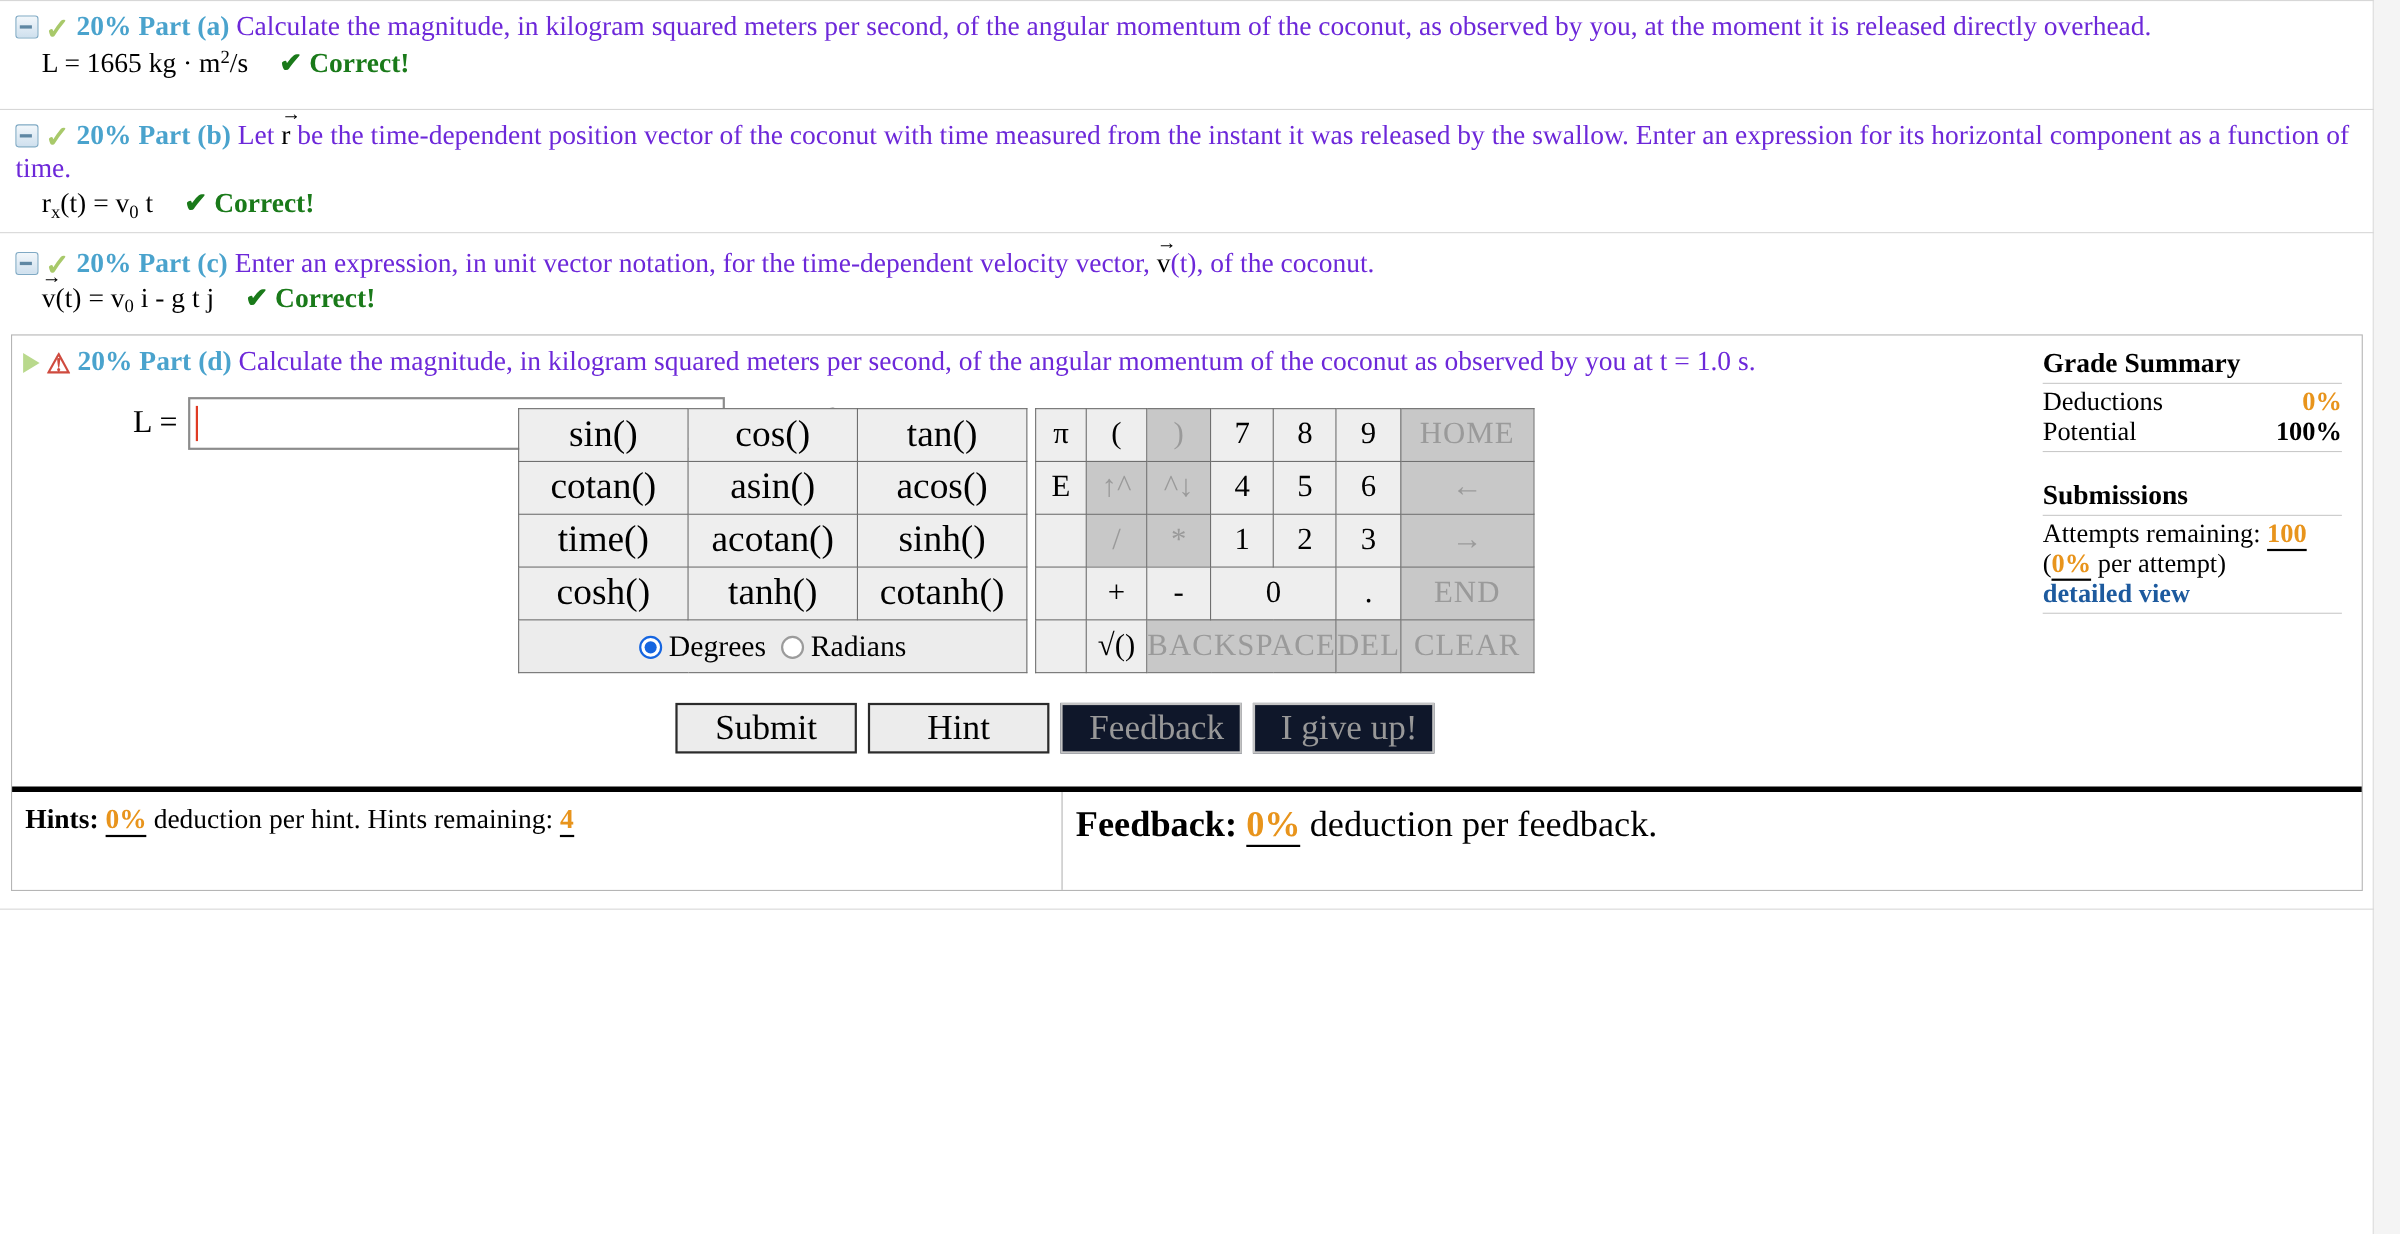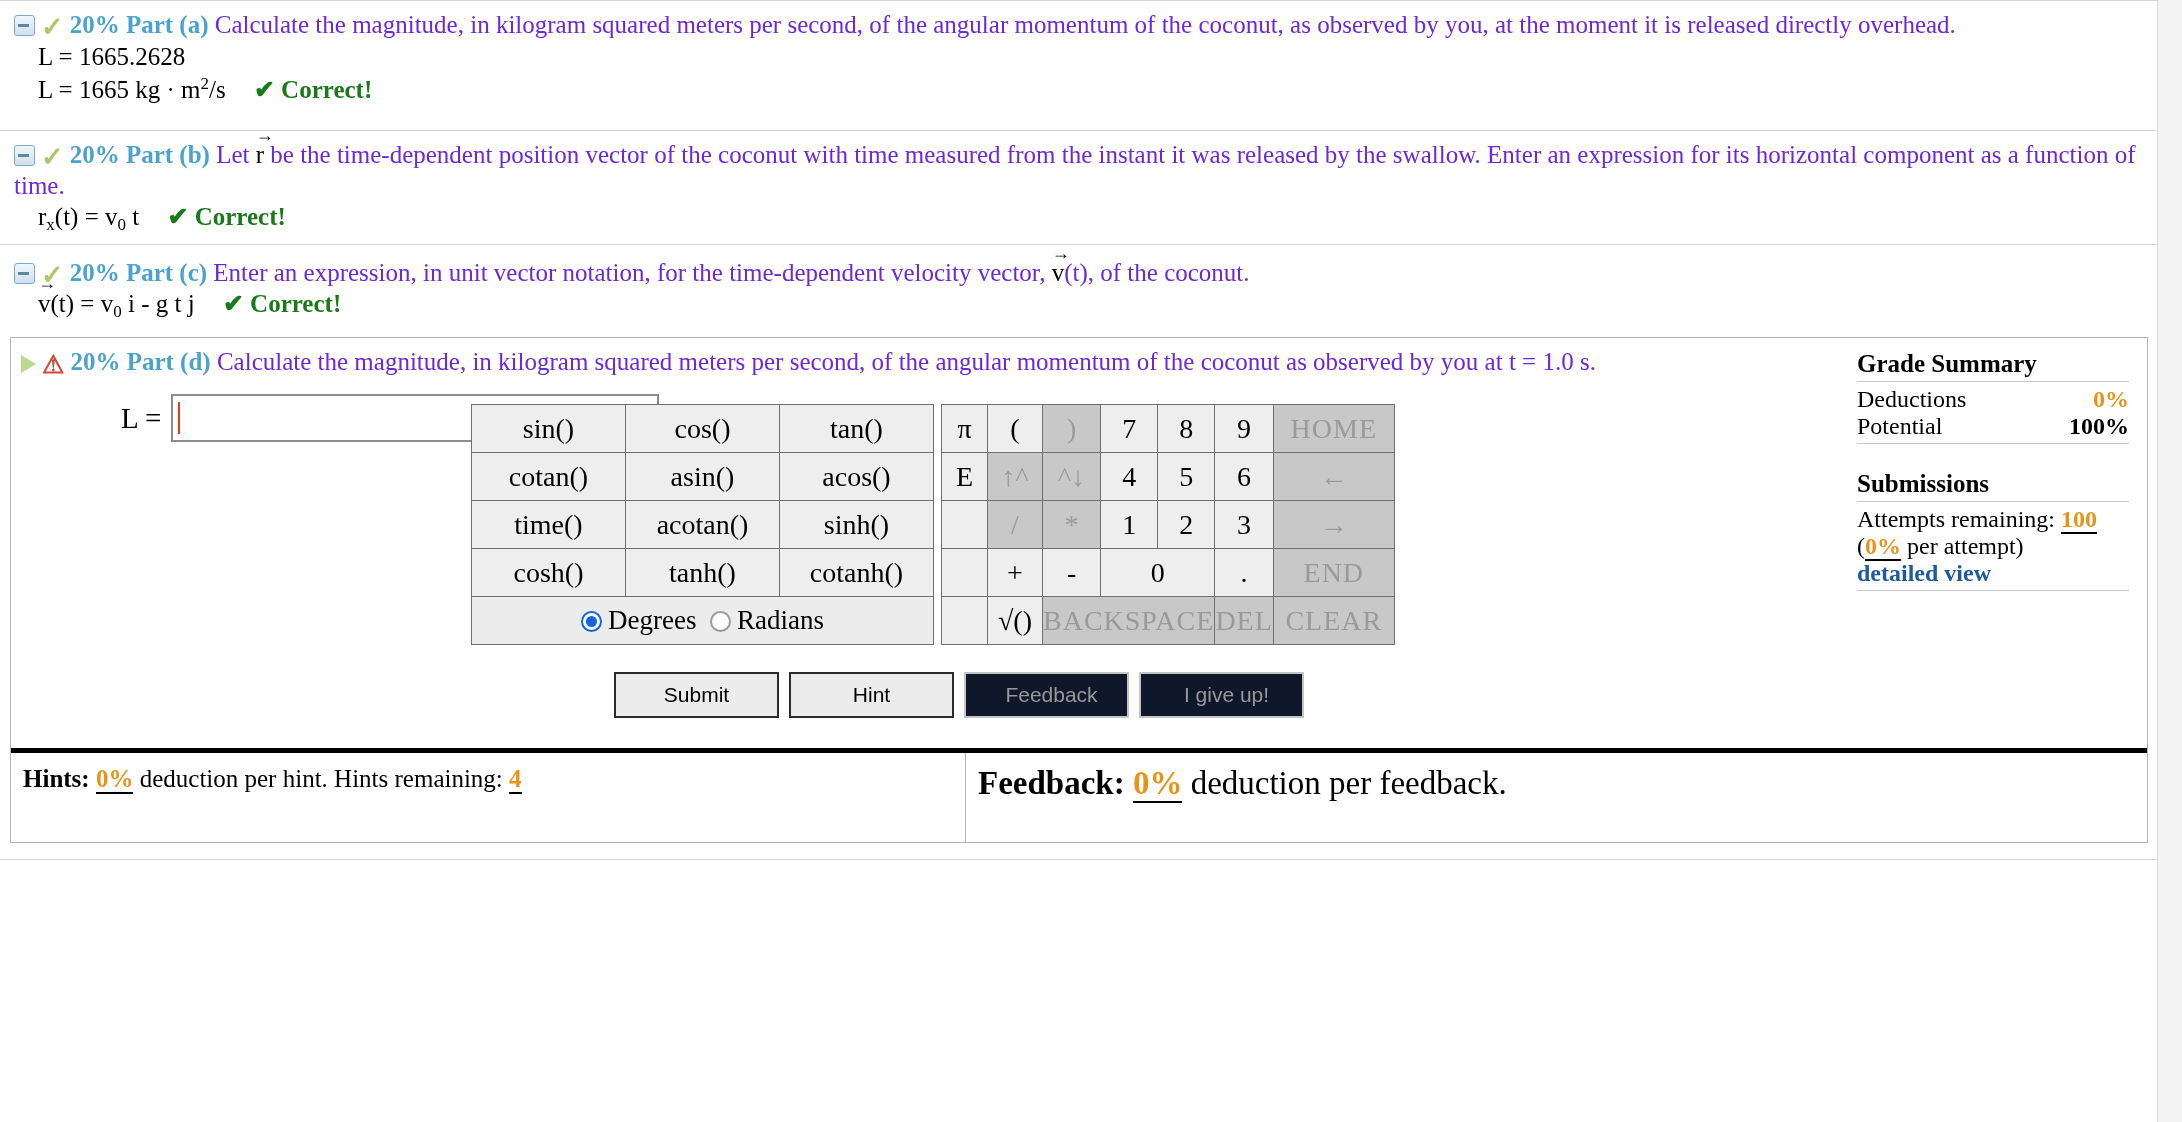--- a/index.html
+++ b/index.html
@@ -54,33 +54,33 @@
 
   
   .calc{position:absolute;left:460px;top:10px;display:flex;align-items:flex-start;}
   table.kb{border-collapse:collapse;}
   table.kb td{
     border:1px solid #6f6f6f;background:#eeeeee;text-align:center;
     font-family:"Liberation Serif","DejaVu Serif",serif;color:#000;
     padding:0;height:47px;vertical-align:middle;cursor:pointer;
   }
   table.kb td.dis{background:#c8c8c8;color:#9a9a9a;cursor:default;}
-  .trig td{width:153px;font-size:28px;}
+  .trig td{width:153px;font-size:34px;}
   .trig td.modes{background:#ececec;font-size:27px;cursor:default;}
   .num td{font-size:28px;}
   .w-pi{width:45px;}.w-op{width:54px;}.w-dig{width:53px;}.w-nav{width:120px;}
   .small-cap{font-size:19px;letter-spacing:1px;}
   .tiny-cap{font-size:16px;letter-spacing:1px;}
   .radio{display:inline-block;width:17px;height:17px;border-radius:50%;border:2px solid #9b9b9b;background:#fff;vertical-align:-3px;margin:0 6px 0 0;}
   .radio.on{border-color:#1565e0;background:#fff;position:relative;}
   .radio.on::after{content:"";position:absolute;left:3px;top:3px;width:11px;height:11px;border-radius:50%;background:#1565e0;}
 
   .btn-row{display:flex;gap:10px;justify-content:center;margin:12px 0 0 -240px;}
   .btn{min-width:165px;height:46px;border:2px solid #2b2b2b;background:#ececec;
-    font-family:Liberation Sans, sans-serif;font-size:21px;cursor:pointer;}
+    font-family:Liberation Serif, serif;font-size:32px;cursor:pointer;}
   .btn.dis{border:2px solid #c4c4c4;background:#0f172a;color:#989898;cursor:default;padding-left:16px;}
 
   
   .grade{position:absolute;right:18px;top:12px;width:272px;font-size:24px;}
   .grade h4{margin:0;font-size:25px;font-weight:bold;}
   .grade hr{border:0;border-top:1px solid #c9c9c9;margin:3px 0 4px 0;}
   .grow{display:flex;justify-content:space-between;}
   .orange{color:#e8941c;font-weight:bold;}
   .bold{font-weight:bold;}
   .link{color:#1d5a9e;font-weight:bold;text-decoration:none;cursor:pointer;}
@@ -99,21 +99,20 @@
   <div class="scroll-gutter"></div>
 
   <div class="content">
 
     <div class="part-block part-sep" style="padding-top:9px;">
       <div class="part-head">
         <span class="ic box-minus"></span><span class="ic ck-green">✓</span><span class="pct">20%</span>
         <span class="part-label">Part (a)</span>
         <span class="qtext">Calculate the magnitude, in kilogram squared meters per second, of the angular momentum of the coconut, as observed by you, at the moment it is released directly overhead.</span>
       </div>
-      <div class="ans-line">L = 1665.2628</div>
       <div class="ans-line">
         <span>L = 1665 kg · m</span><sup>2</sup><span>/s</span>
         <span class="correct"><span class="chk">✔</span> <span>Correct!</span></span>
       </div>
     </div>
 
     <div class="part-block part-sep" style="margin-top:24px;padding-top:9px;">
       <div class="part-head">
         <span class="ic box-minus"></span><span class="ic ck-green">✓</span><span class="pct">20%</span>
         <span class="part-label">Part (b)</span>

